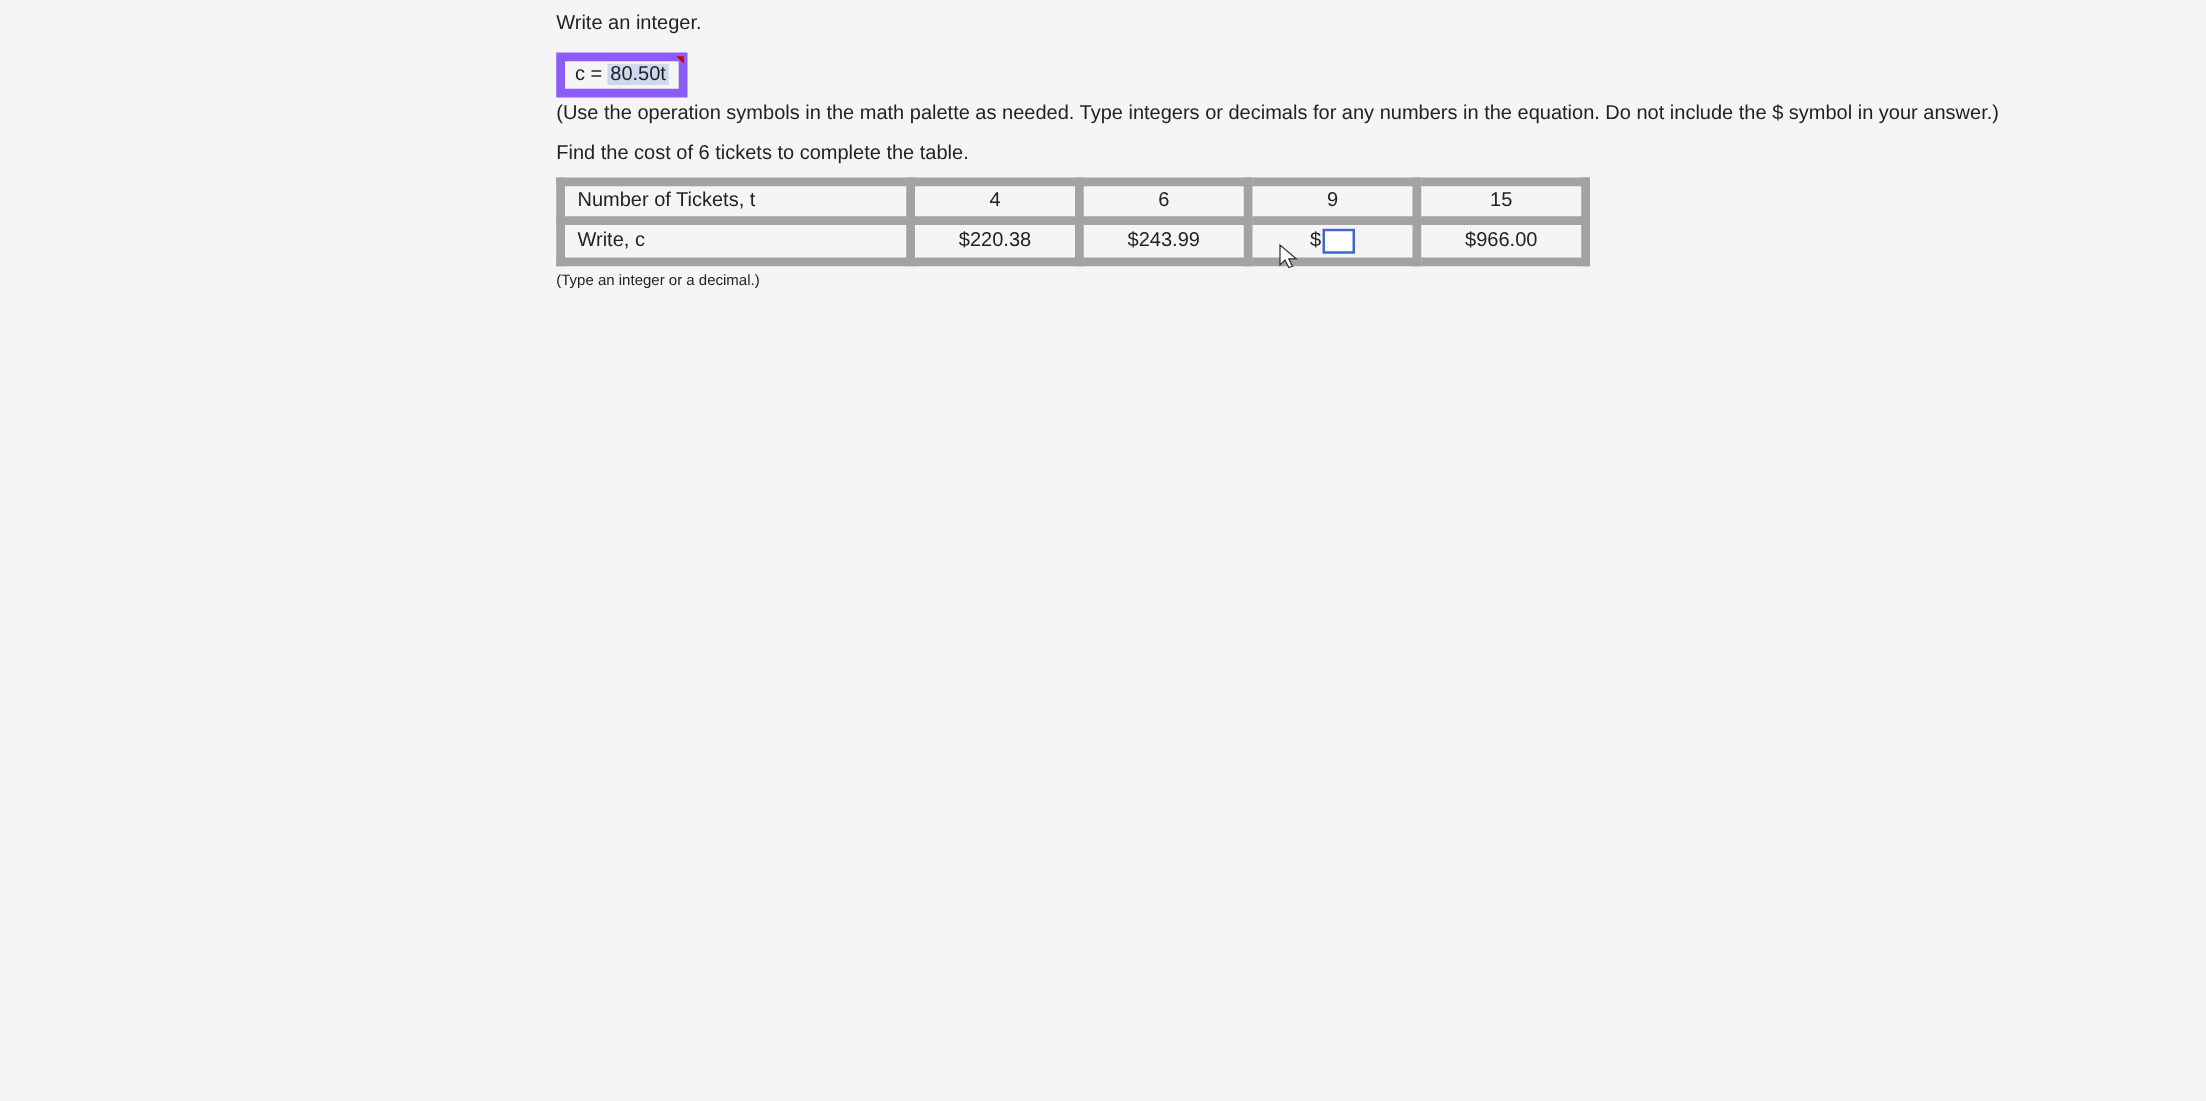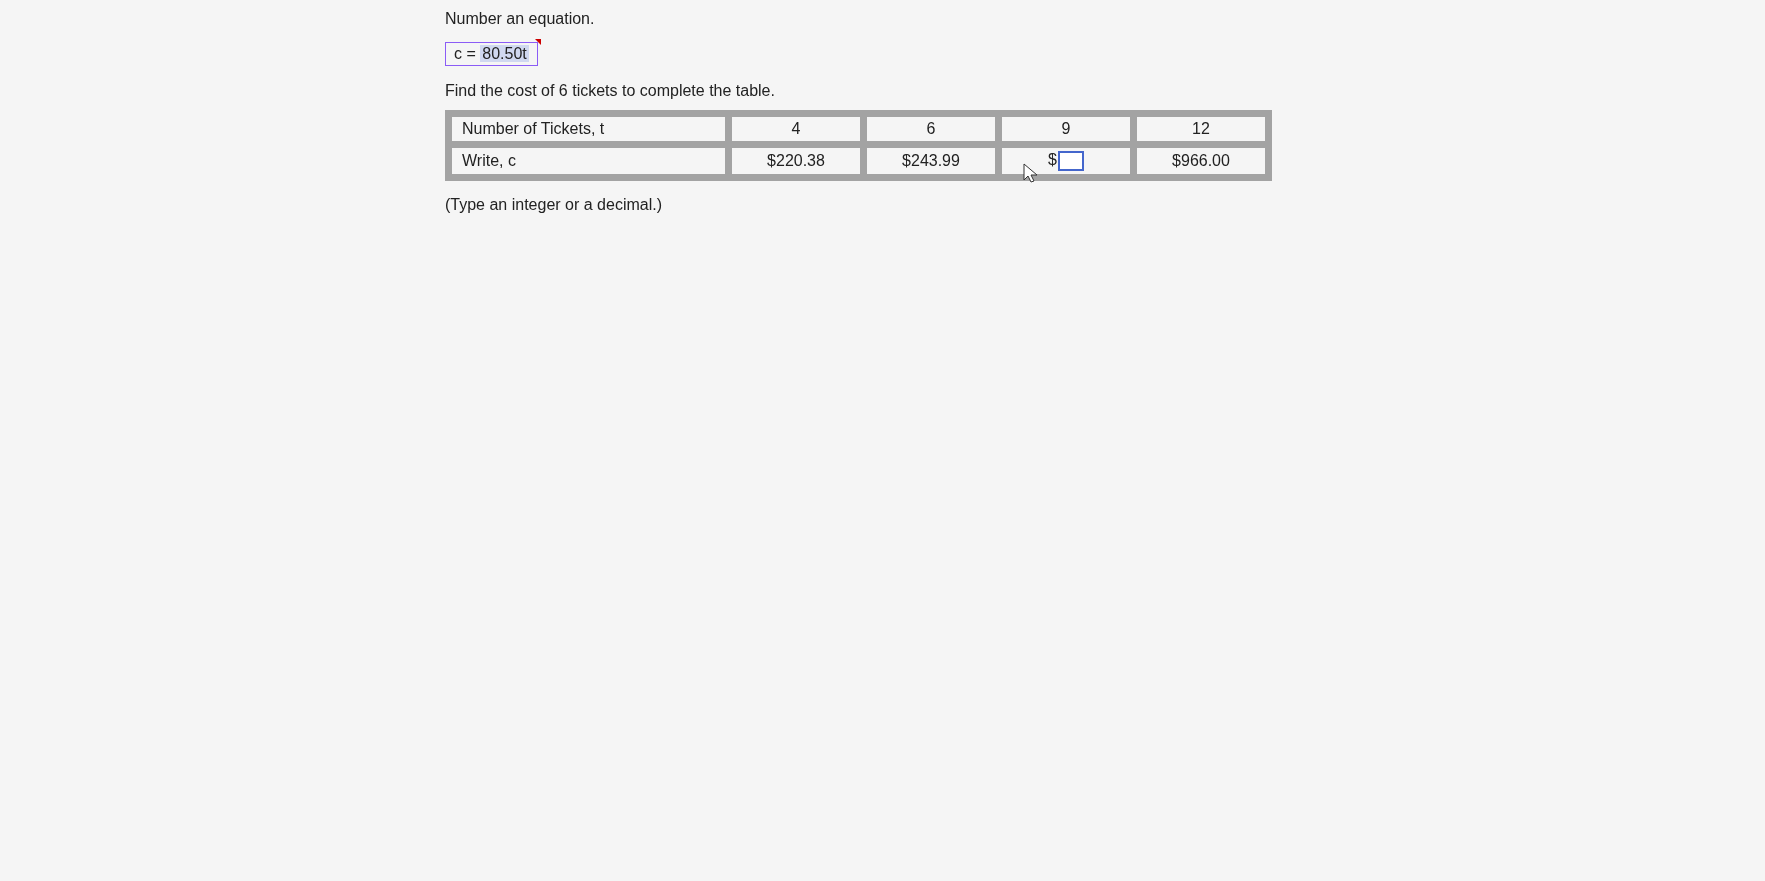--- a/index.html
+++ b/index.html
@@ -18,23 +18,23 @@
     }
     .content {
       margin-left: 415px;
       margin-top: 0;
     }
     .prompt-text {
       margin-bottom: 14px;
     }
     .equation-box {
       display: inline-block;
-      border: 1px solid #8b5cf6;
+      border: 7px solid #8b5cf6;
       padding: 2px 8px;
-      margin-bottom: 16px;
+      margin-bottom: 4px;
       position: relative;
     }
     .equation-box .corner {
       position: absolute;
       top: -4px;
       right: -4px;
       width: 0;
       height: 0;
       border-left: 6px solid transparent;
       border-top: 6px solid #c00;
@@ -77,52 +77,53 @@
       width: 26px;
       height: 20px;
       border: 2px solid #4466cc;
       vertical-align: middle;
       background: #fff;
     }
     .dollar-sign {
       margin-right: 1px;
     }
     .footnote {
-      font-size: 16px;
-      margin-top: 15px;
+      font-size: 12px;
+      margin-top: 4px;
     }
     .cursor-svg {
       position: absolute;
       top: 14px;
       left: 20px;
       pointer-events: none;
     }
   </style>
 </head>
 <body>
 
 <div class="content">
-  <div class="prompt-text">Number an equation.</div>
+  <div class="prompt-text">Write an integer.</div>
 
   <div class="equation-box">
     <span class="corner"></span>
     <span class="equation-text">c = </span><span class="equation-var">80.50t</span>
   </div>
 
+  <div class="instruction">(Use the operation symbols in the math palette as needed. Type integers or decimals for any numbers in the equation. Do not include the $ symbol in your answer.)</div>
 
   <div class="find-text">Find the cost of 6 tickets to complete the table.</div>
 
   <table>
     <tbody>
         <tr>
       <td class="label-cell">Number of Tickets, t</td>
       <td class="data-cell">4</td>
       <td class="data-cell">6</td>
       <td class="data-cell">9</td>
-      <td class="data-cell">12</td>
+      <td class="data-cell">15</td>
     </tr>
     <tr>
       <td class="label-cell">Write, c</td>
       <td class="data-cell">$220.38</td>
       <td class="data-cell">$243.99</td>
       <td class="data-cell answer-cell">
         <span class="dollar-sign">$</span><span class="answer-input"></span>
         <svg class="cursor-svg" width="20" height="24">
           <path d="M2 2 L2 18 L6 14 L9 20 L12 19 L9 13 L15 13 Z" fill="#fff" stroke="#333" stroke-width="1"></path>
         </svg>

